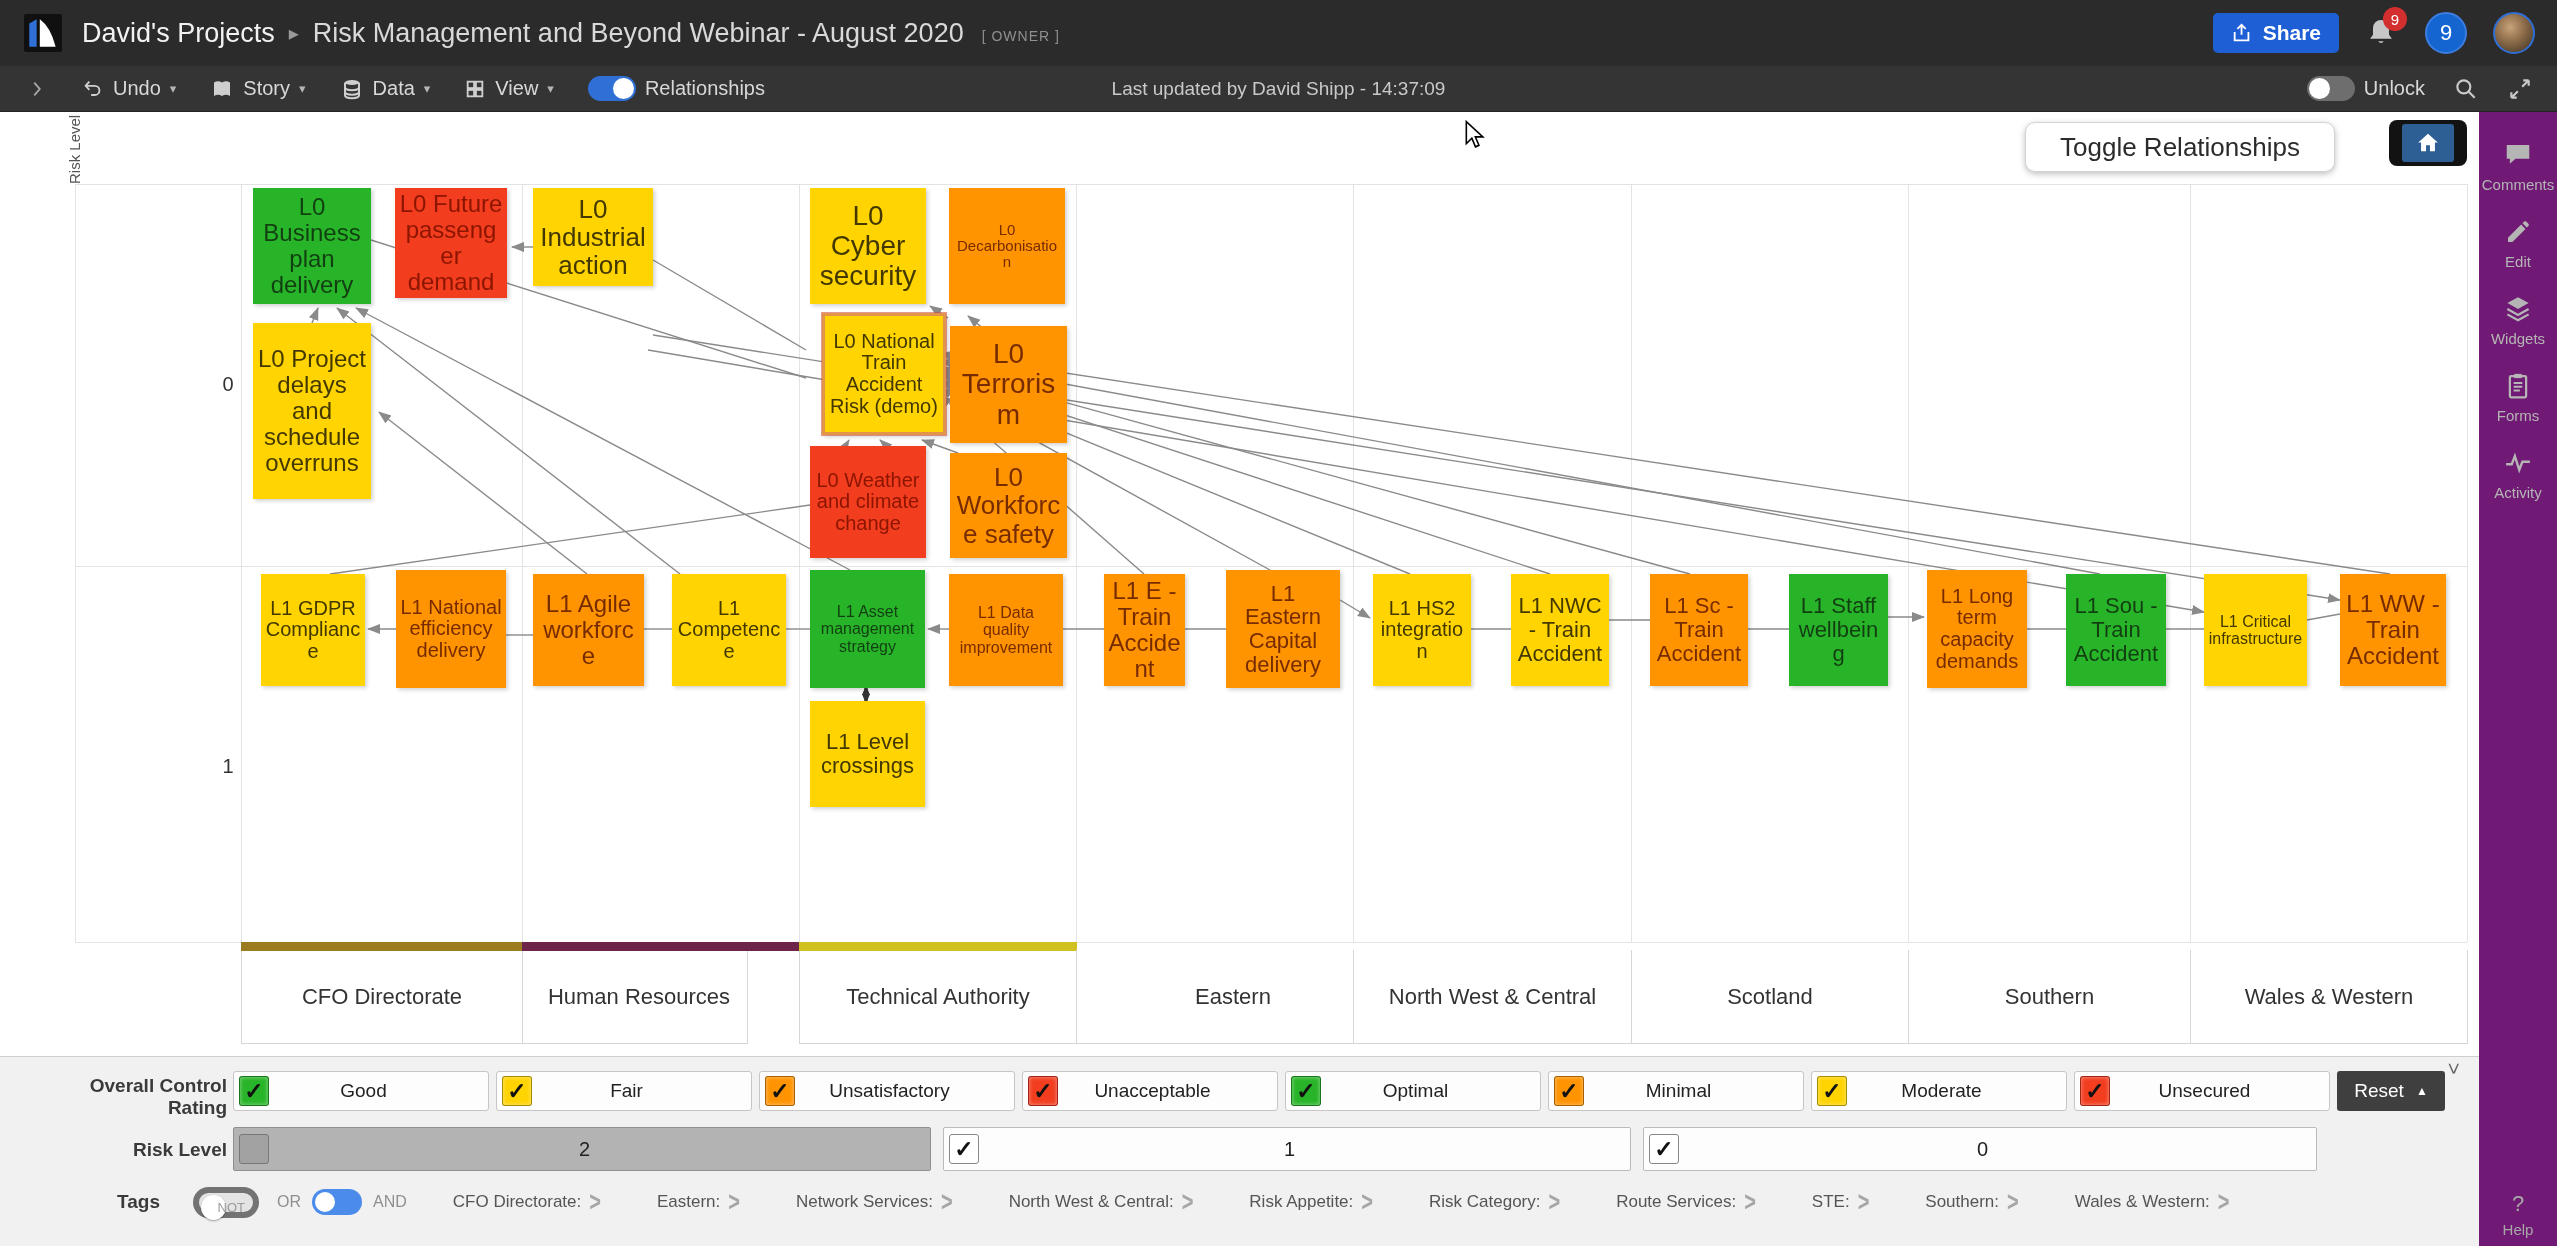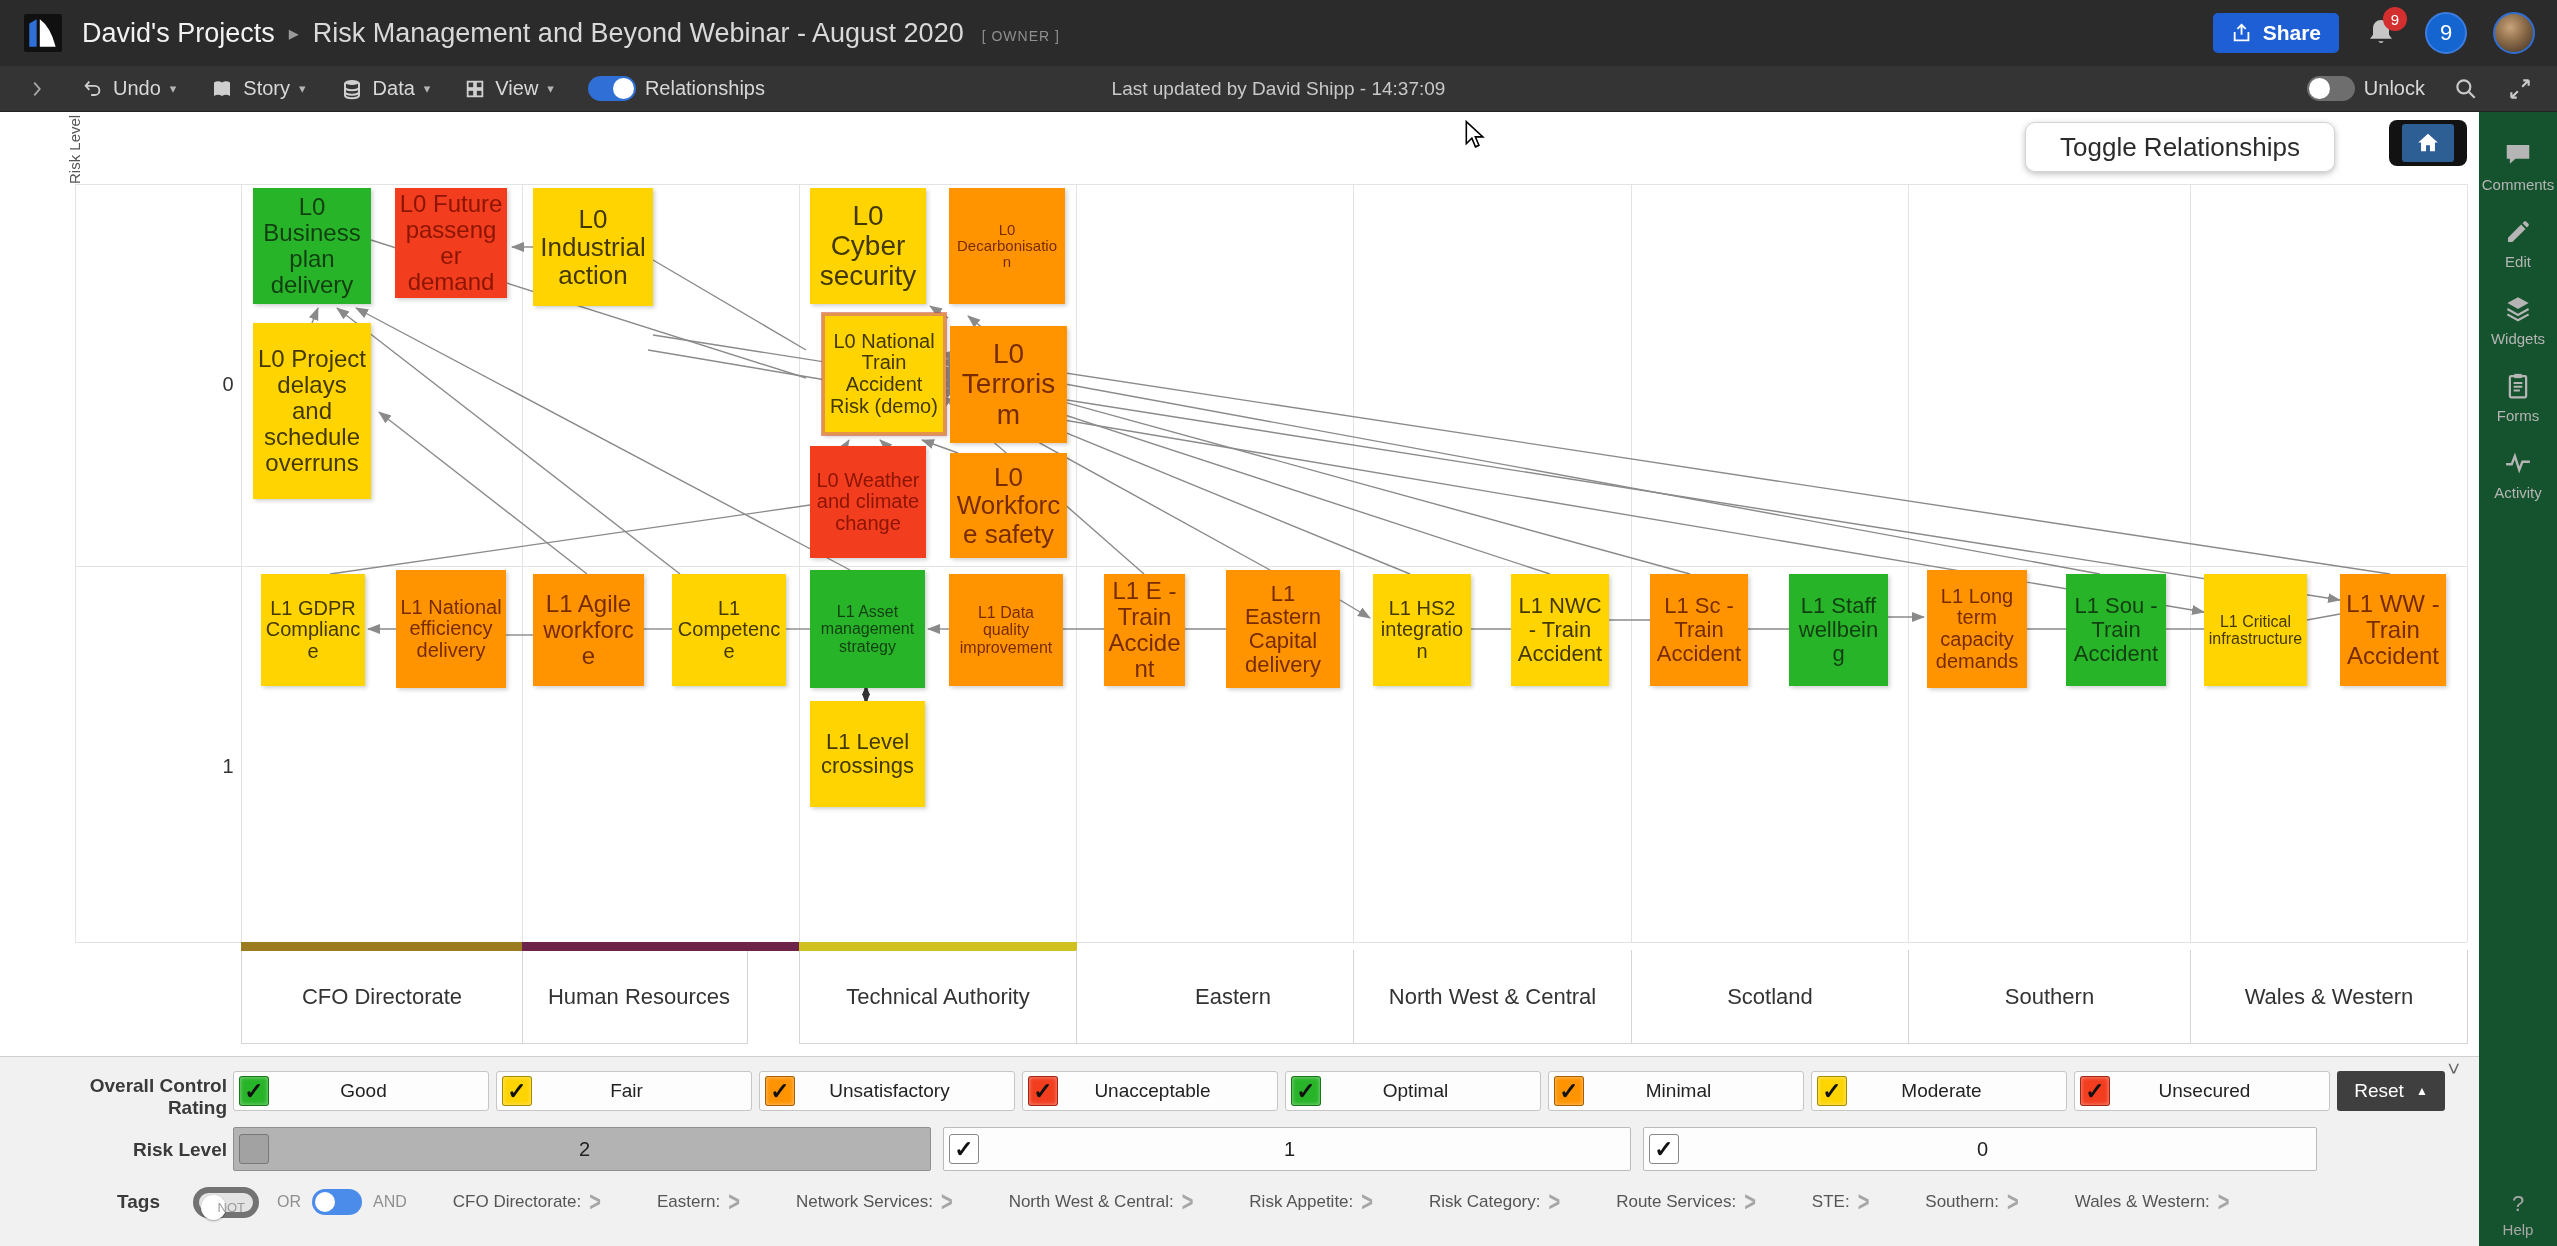--- a/index.html
+++ b/index.html
@@ -54,21 +54,21 @@
   .risk-box.red { background:#f23d1f; color:#8c1500; }
   .risk-box.selected { border:3px solid #e2954a; box-shadow:0 0 0 1px rgba(208,74,58,.55), 2px 2px 4px rgba(0,0,0,.18);margin-left:16px; }
 
   #links-layer { position:absolute; left:0; top:0; width:2479px; height:944px; pointer-events:none; }
 
   .col-cell { position:absolute; top:838px; height:94px; background:#fff; border:1px solid #d6d6d6; border-top:none; display:flex; align-items:center; justify-content:center; font-size:22px; color:#333; }
   .col-bar { position:absolute; top:830px; height:9px; }
   .footnote { position:absolute; left:0; top:900px; width:2460px; text-align:right; font-size:17px; color:#444; }
 
   
-  .rsidebar { position:absolute; left:2479px; top:112px; width:78px; height:1134px; background:#14532d; }
+  .rsidebar { position:absolute; left:2479px; top:112px; width:78px; height:1134px; background:#701a75; }
   .rs-item { position:absolute; left:0; width:78px; text-align:center; color:#b5b5b5; font-size:15px; cursor:pointer; }
   .rs-item svg { display:block; margin:0 auto 6px auto; }
   .rs-help { position:absolute; left:0; bottom:8px; width:78px; text-align:center; color:#a8a8a8; font-size:15px; cursor:pointer; }
   .rs-help .q { font-size:22px; display:block; margin-bottom:4px; }
 
   
   .fpanel { position:absolute; left:0; top:1056px; width:2479px; height:190px; background:#f1f1f1; border-top:1px solid #cfcfcf; }
   .f-label { position:absolute; width:165px; text-align:right; font-size:19px; font-weight:bold; color:#3a3a3a; line-height:1.15; }
   .opt-row { position:absolute; left:233px; top:14px; width:2097px; height:40px; display:flex; gap:7px; }
   .opt { flex:1; background:#fdfdfd; border:1px solid #c6c6c6; border-radius:3px; display:flex; align-items:center; cursor:pointer; }
@@ -286,21 +286,21 @@
         <line x1="958" y1="341" x2="922" y2="328" stroke="#8a8a8a" stroke-width="1.4" marker-end="url(#arrG)"></line>
         <line x1="985" y1="218" x2="968" y2="204" stroke="#8a8a8a" stroke-width="1.4" marker-end="url(#arrG)"></line>
         <line x1="948" y1="206" x2="930" y2="194" stroke="#8a8a8a" stroke-width="1.4" marker-end="url(#arrG)"></line>
         <line x1="653" y1="148" x2="806" y2="238" stroke="#8a8a8a" stroke-width="1.4"></line>
         <line x1="371" y1="128" x2="806" y2="266" stroke="#8a8a8a" stroke-width="1.4"></line>
         <line x1="866" y1="574" x2="866" y2="591" stroke="#333" stroke-width="3" marker-end="url(#arrD)" marker-start="url(#arrDs)"></line>
       </svg>
     <div id="boxes">
         <div class="risk-box green" style="left: 253px; top: 76px; width: 118px; height: 116px; font-size: 24px;">L0 Business plan delivery</div>
         <div class="risk-box red" style="left: 395px; top: 76px; width: 112px; height: 110px; font-size: 24px;">L0 Future passenger demand</div>
-        <div class="risk-box yellow" style="left: 533px; top: 76px; width: 120px; height: 118px; font-size: 26px;">L0 Industrial action</div>
+        <div class="risk-box yellow" style="left: 533px; top: 76px; width: 120px; height: 98px; font-size: 26px;">L0 Industrial action</div>
         <div class="risk-box yellow" style="left: 253px; top: 211px; width: 118px; height: 176px; font-size: 24px;">L0 Project delays and schedule overruns</div>
         <div class="risk-box yellow" style="left: 810px; top: 76px; width: 116px; height: 116px; font-size: 28px;">L0 Cyber security</div>
         <div class="risk-box orange" style="left: 949px; top: 76px; width: 116px; height: 116px; font-size: 15px;">L0 Decarbonisation</div>
         <div class="risk-box yellow selected" style="left: 806px; top: 201px; width: 124px; height: 122px; font-size: 20px;">L0 National Train Accident Risk (demo)</div>
         <div class="risk-box orange" style="left: 950px; top: 214px; width: 117px; height: 117px; font-size: 28px;">L0 Terrorism</div>
         <div class="risk-box red" style="left: 810px; top: 334px; width: 116px; height: 112px; font-size: 20px;">L0 Weather and climate change</div>
         <div class="risk-box orange" style="left: 950px; top: 341px; width: 117px; height: 105px; font-size: 26px;">L0 Workforce safety</div>
         <div class="risk-box yellow" style="left: 261px; top: 462px; width: 104px; height: 112px; font-size: 20px;">L1 GDPR Compliance</div>
         <div class="risk-box orange" style="left: 396px; top: 458px; width: 110px; height: 118px; font-size: 20px;">L1 National efficiency delivery</div>
         <div class="risk-box orange" style="left: 533px; top: 462px; width: 111px; height: 112px; font-size: 24px;">L1 Agile workforce</div>

